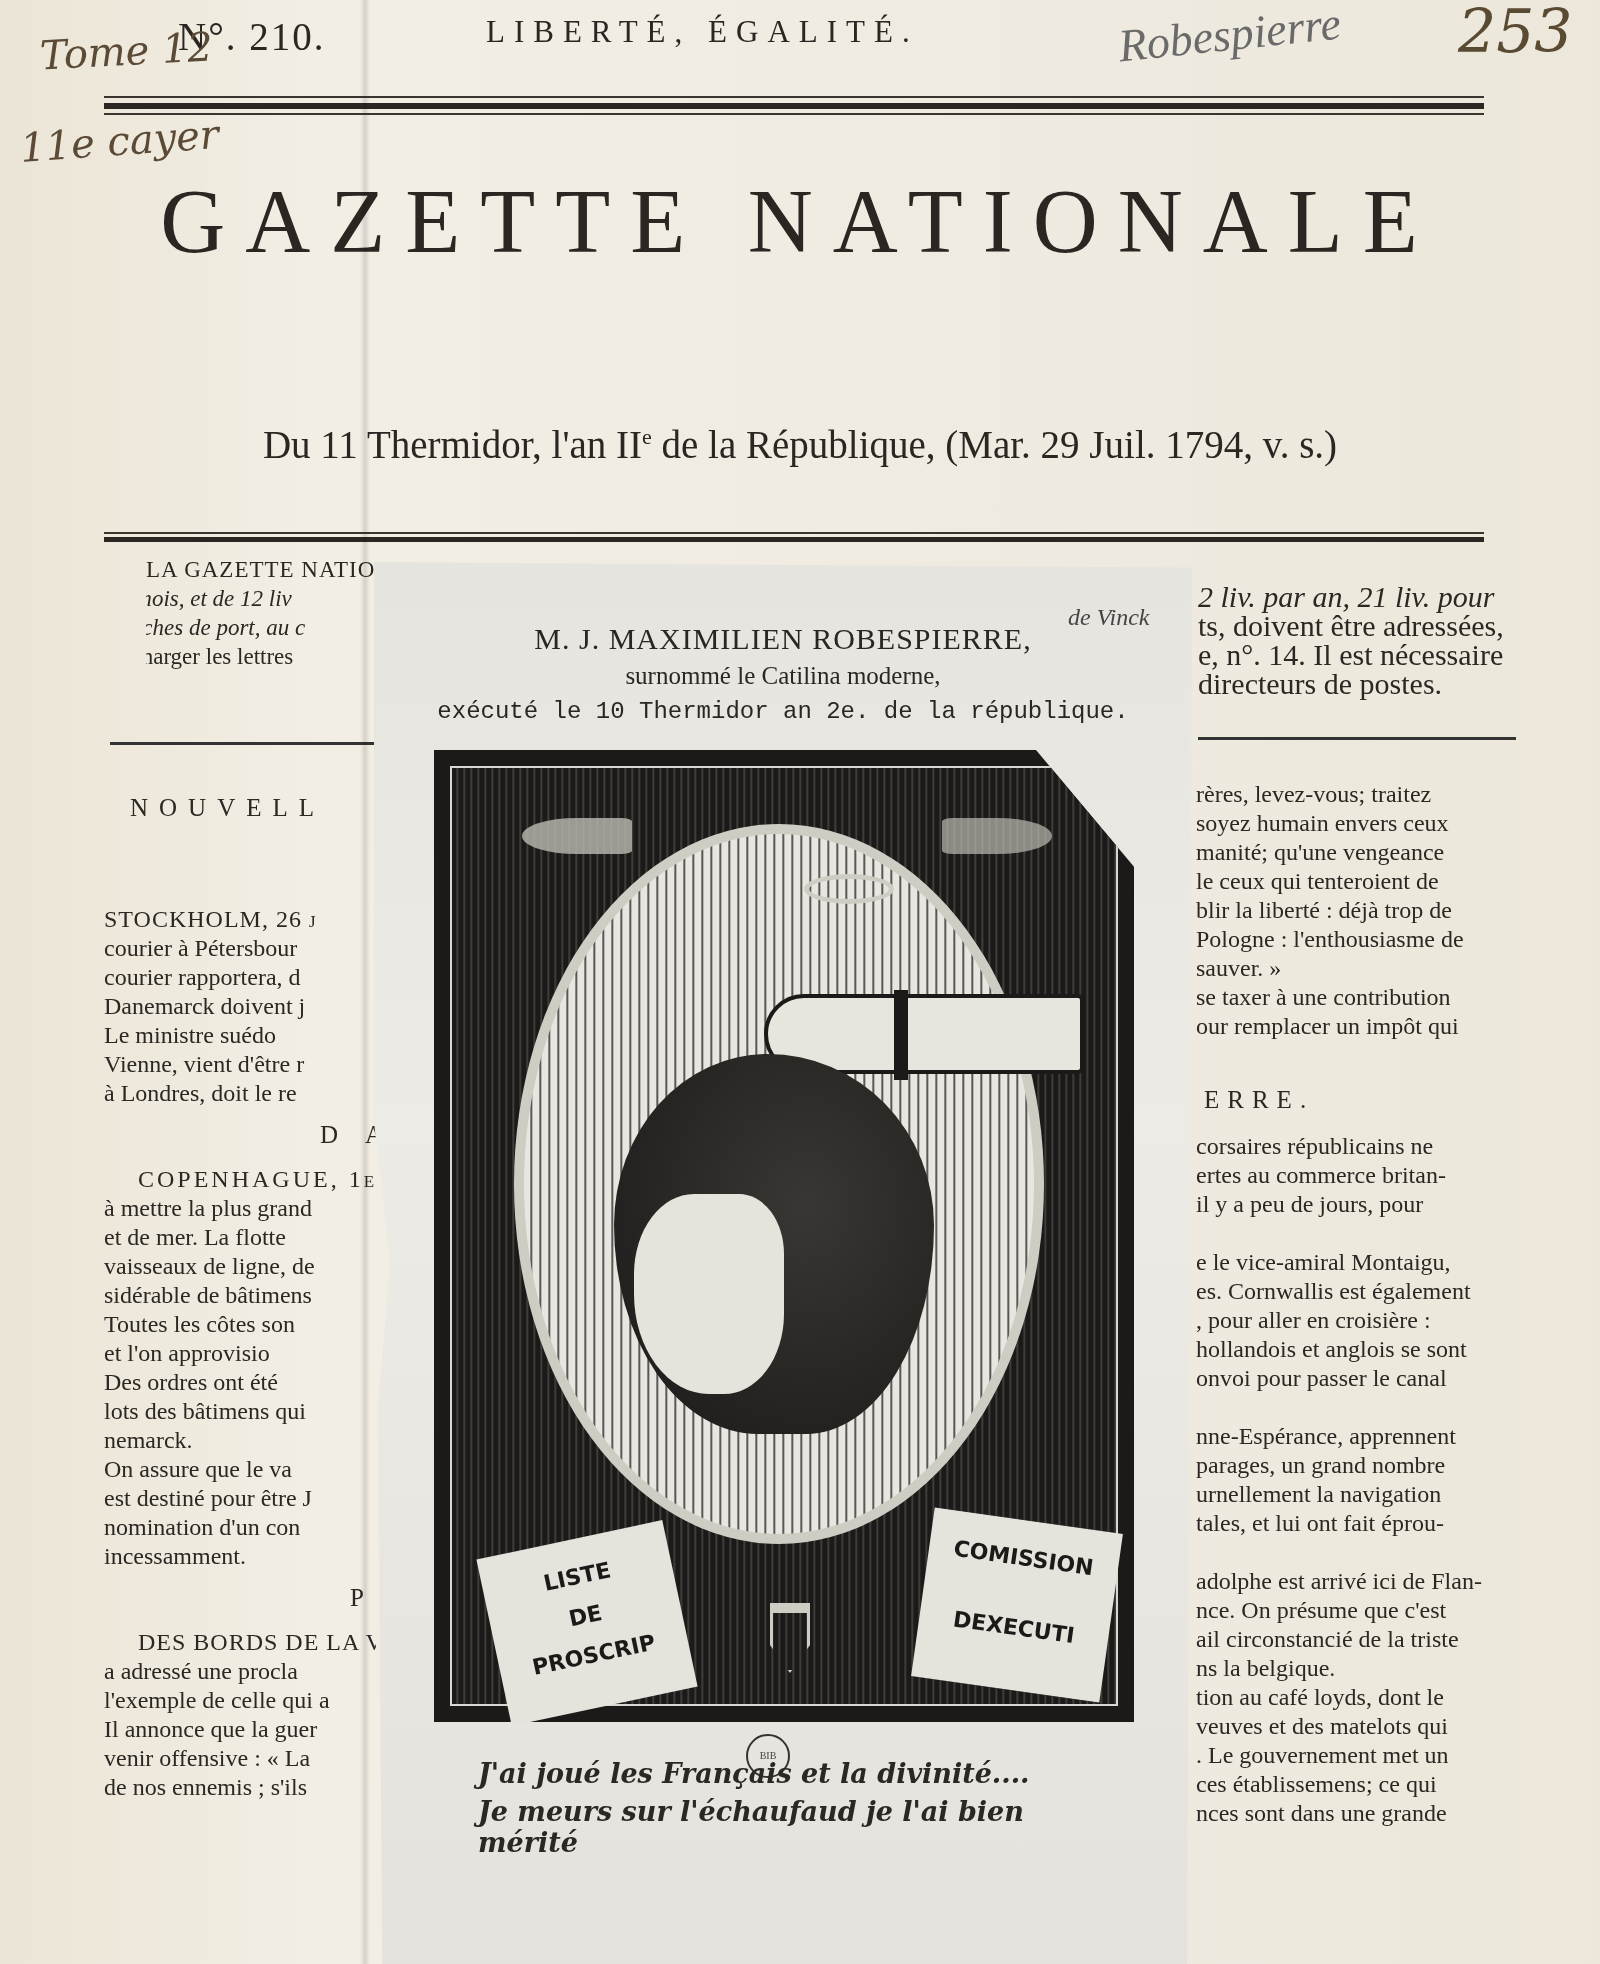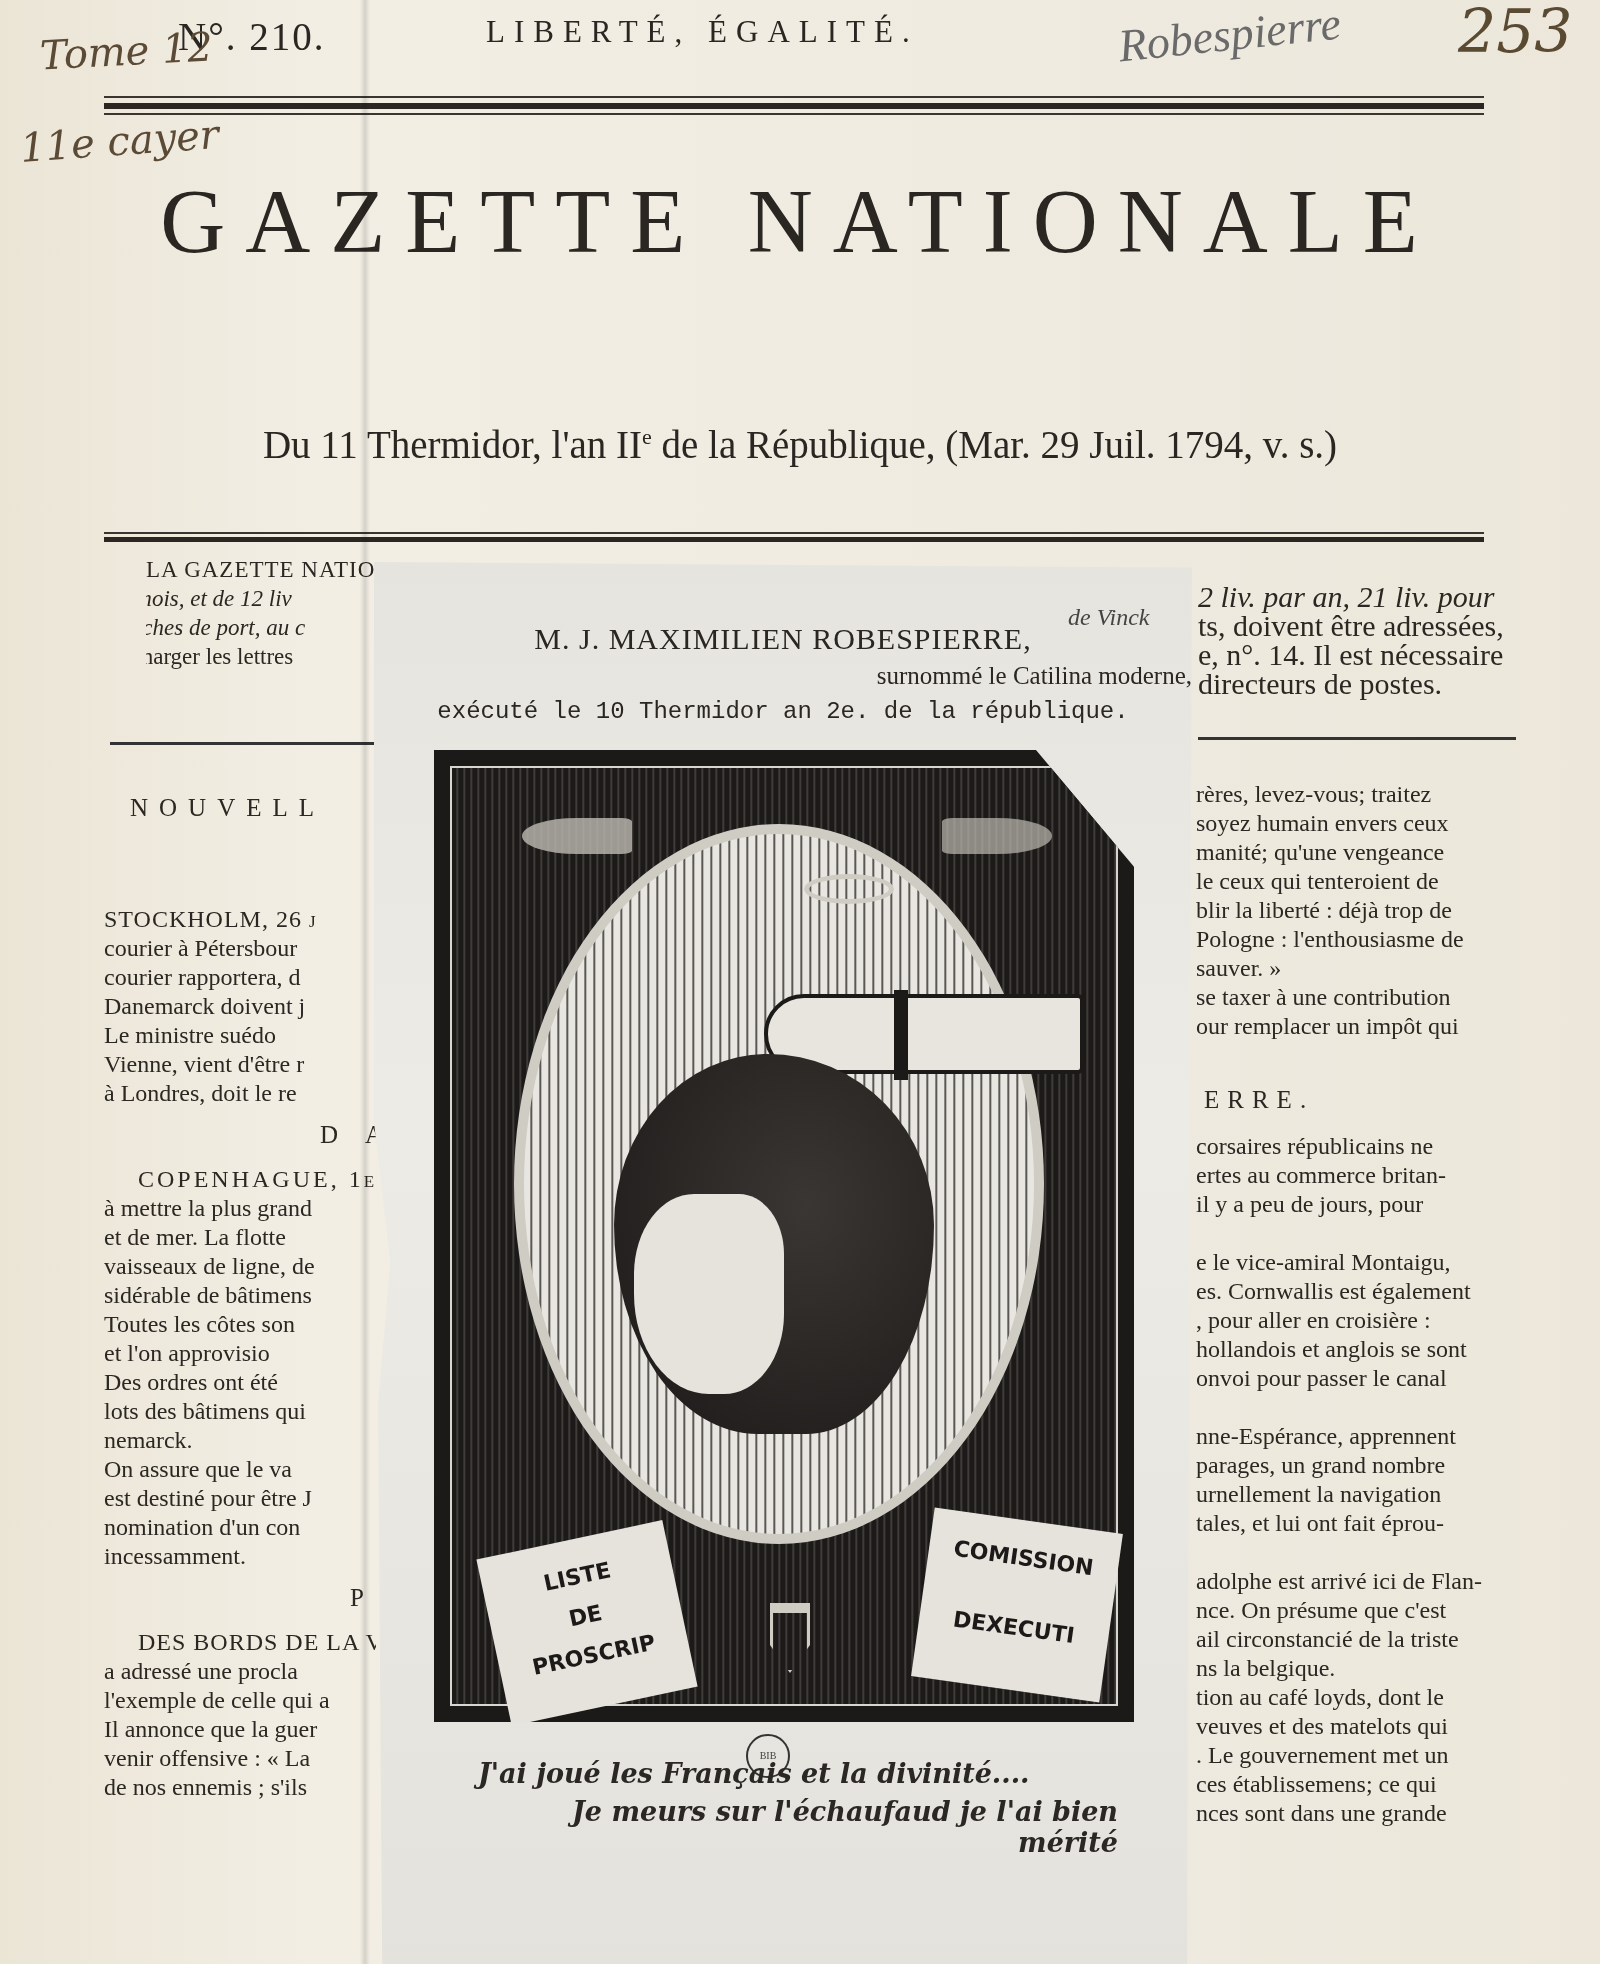--- a/index.html
+++ b/index.html
@@ -45,21 +45,21 @@
   .thin-rule { height: 3px; background: #333; }
 
   
   .paste {
     left: 374px; top: 562px; width: 818px; height: 1402px;
     background: linear-gradient(180deg, #e6e4df 0%, #ecebe6 40%, #e4e2dc 100%);
     box-shadow: -6px 0 10px rgba(0,0,0,0.15), 4px 0 8px rgba(0,0,0,0.08);
     clip-path: polygon(0 0, 100% 0.4%, 99.4% 100%, 1% 100%, 0.5% 60%, 2% 50%, 0 40%);
   }
   .cap-name { left: 0; top: 60px; width: 818px; text-align: center; font-size: 30px; letter-spacing: 1px; }
-  .cap-sub { left: 0; top: 100px; width: 818px; text-align: right; font-size: 25px; }
+  .cap-sub { left: 0; top: 100px; width: 818px; text-align: center; font-size: 25px; }
   .cap-exec { left: 0; top: 136px; width: 818px; text-align: center; font-size: 24px; font-family: Liberation Mono, monospace; }
   .engraver { left: 694px; top: 42px; font-size: 24px; font-style: italic; color: #444; }
 
   .engraving {
     left: 60px; top: 188px; width: 700px; height: 972px;
     background: #1c1a19;
     clip-path: polygon(0 0, 86% 0, 100% 12%, 100% 100%, 0 100%);
   }
   .engr-inner {
     position: absolute; left: 16px; top: 16px; right: 16px; bottom: 16px;
@@ -101,21 +101,21 @@
     position: absolute; left: 318px; top: 835px; width: 40px; height: 70px;
     border: 3px solid #cfccc4; border-top-width: 10px; clip-path: polygon(0 0, 100% 0, 100% 60%, 50% 100%, 0 60%);
   }
 
   .stamp {
     left: 372px; top: 1172px; width: 44px; height: 44px; border: 2px solid #333; border-radius: 50%;
     font-size: 10px; text-align: center; line-height: 40px; color: #444;
   }
   .verse { left: 104px; width: 640px; font-size: 27px; font-style: italic; font-weight: bold; color: #2a2725; font-family: "DejaVu Serif", serif; }
   .verse1 { top: 1196px; }
-  .verse2 { top: 1234px; text-align: right; }
+  .verse2 { top: 1234px; }
 
   .fold { position:absolute; top:0; bottom:0; width: 10px; background: linear-gradient(90deg, rgba(0,0,0,0), rgba(0,0,0,0.12), rgba(0,0,0,0)); }
 </style>
 </head>
 <body>
 
 <div class="page">
 
   <div class="abs no-label">N°. 210.</div>
   <div class="abs motto">LIBERTÉ, ÉGALITÉ.</div>

